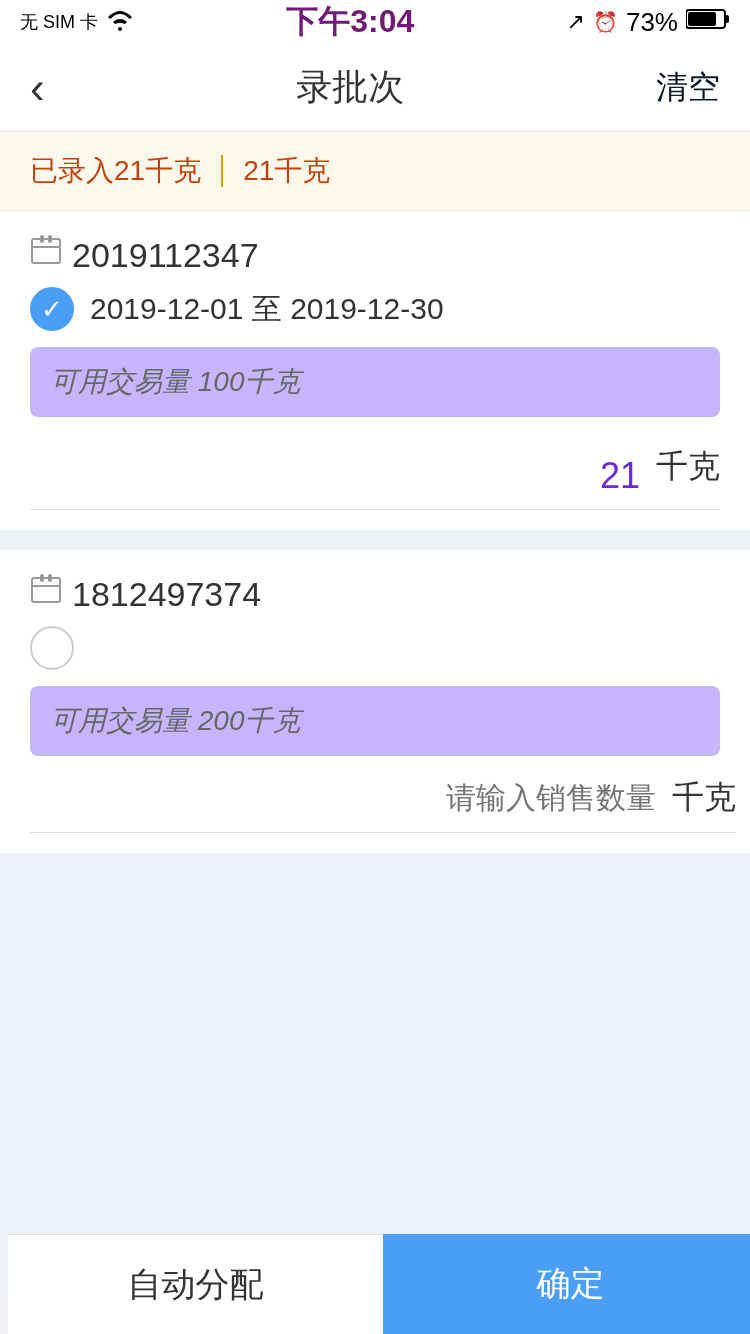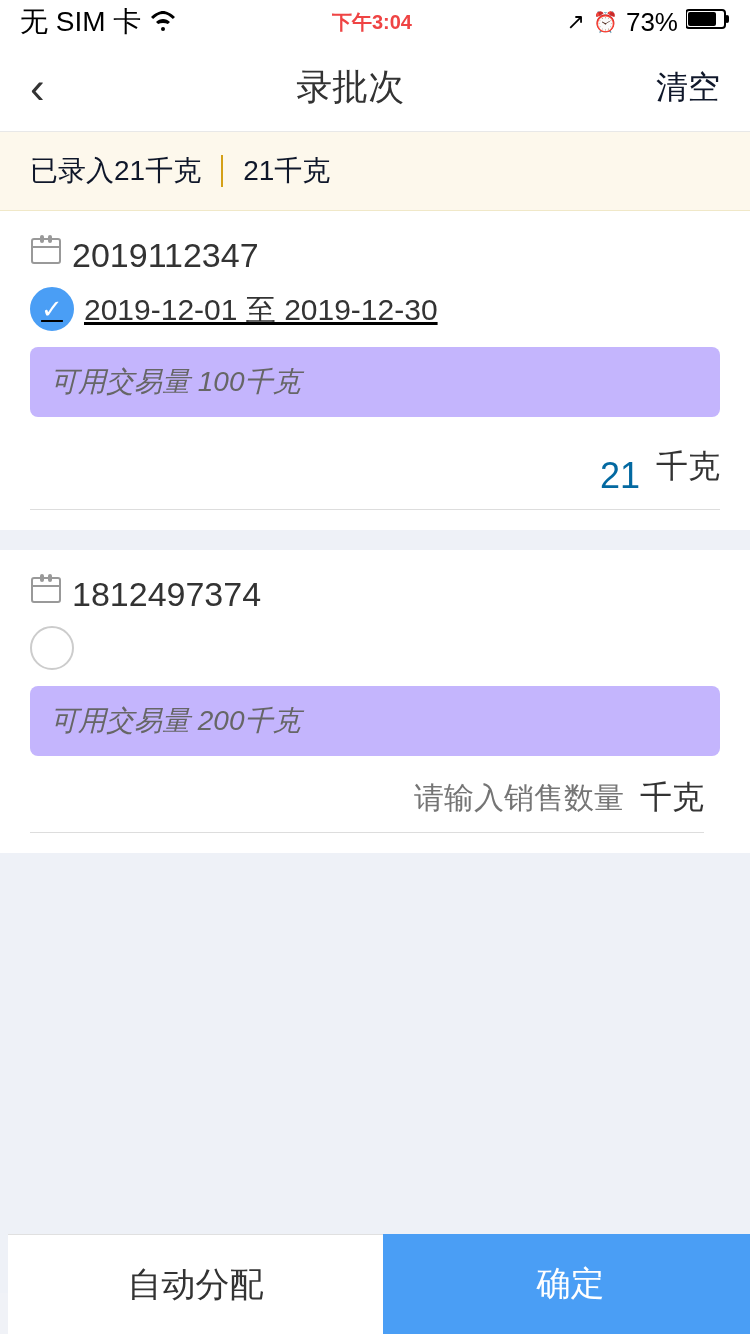--- a/index.html
+++ b/index.html
@@ -20,27 +20,27 @@
       display: flex;
       align-items: center;
       justify-content: space-between;
       padding: 0 20px;
       font-size: 28px;
     }
     .status-left {
       display: flex;
       align-items: center;
       gap: 8px;
-      font-size: 28px;
+      font-size: 18px;
       color: #000;
     }
     .status-center {
-      font-size: 20px;
+      font-size: 32px;
       font-weight: 600;
-      color: #ef4444;
+      color: #701a75;
     }
     .status-right {
       display: flex;
       align-items: center;
       gap: 8px;
       font-size: 24px;
       color: #000;
     }
 
     
@@ -75,21 +75,21 @@
       width: 750px;
       background: #fdf8ec;
       padding: 20px 30px;
       display: flex;
       align-items: center;
       gap: 20px;
       border-bottom: 1px solid #f0e8c8;
     }
     .summary-item {
       font-size: 28px;
-      color: #0f172a;
+      color: #c2410c;
     }
     .summary-divider {
       width: 2px;
       height: 32px;
       background: #d4a017;
     }
 
     
     .card {
       background: #fff;
@@ -112,24 +112,23 @@
       font-size: 32px;
       color: #666;
     }
     .batch-id {
       font-size: 34px;
       color: #333;
       font-weight: 500;
     }
     .batch-date-row {
       display: flex;
-      align-items: flex-end;
-      gap: 10px;
+      align-items: center;
+      gap: 16px;
       margin-bottom: 16px;
-      text-decoration: underline;
     }
     .radio-circle {
       width: 44px;
       height: 44px;
       border-radius: 50%;
       border: 2px solid #ccc;
       background: #fff;
       flex-shrink: 0;
     }
     .radio-circle.checked {
@@ -260,21 +259,21 @@
       <div class="radio-circle checked"></div>
       <span class="batch-date">2019-12-01 至 2019-12-30</span>
     </div>
     <div class="availability-box">
       <span class="availability-text">可用交易量 100千克</span>
     </div>
   </div>
 
   <div style="background:#fff; padding: 20px 30px 0 30px;">
     <div style="display:flex; justify-content:flex-end; align-items:center; padding-bottom:12px; border-bottom:1px solid #ddd; gap:16px;">
-      <span style="font-size:36px; color:#0369a1; font-weight:500;margin-top:18px;">21</span>
+      <span style="font-size:36px; color:#6d28d9; font-weight:500;margin-top:18px;">21</span>
       <span style="font-size:32px; color:#333;">千克</span>
     </div>
   </div>
   <div style="height:20px; background:#fff;"></div>
 </div>
 
 <div class="section-divider"></div>
 
 <div class="card">
   <div class="batch-item">
@@ -290,21 +289,21 @@
       <span class="batch-id">1812497374</span>
     </div>
     <div class="batch-date-row">
       <div class="radio-circle"></div>
     </div>
     <div class="availability-box">
       <span class="availability-text">可用交易量 200千克</span>
     </div>
   </div>
 
-  <div style="background:#fff; padding: 20px 46px 0 30px;">
+  <div style="background:#fff; padding: 20px 14px 0 30px;">
     <div style="display:flex; justify-content:flex-end; align-items:center; padding-bottom:12px; border-bottom:1px solid #ddd; gap:16px;">
       <input type="text" style="border: none; outline: none; font-size: 30px; color: rgb(192, 192, 192); text-align: right; width: 320px; background: transparent;" placeholder="请输入销售数量">
       <span style="font-size:32px; color:#333;">千克</span>
     </div>
   </div>
   <div style="height:20px; background:#fff;"></div>
 </div>
 
 <div class="empty-area" style="height: 440px; background:#eef1f7;"></div>
 

